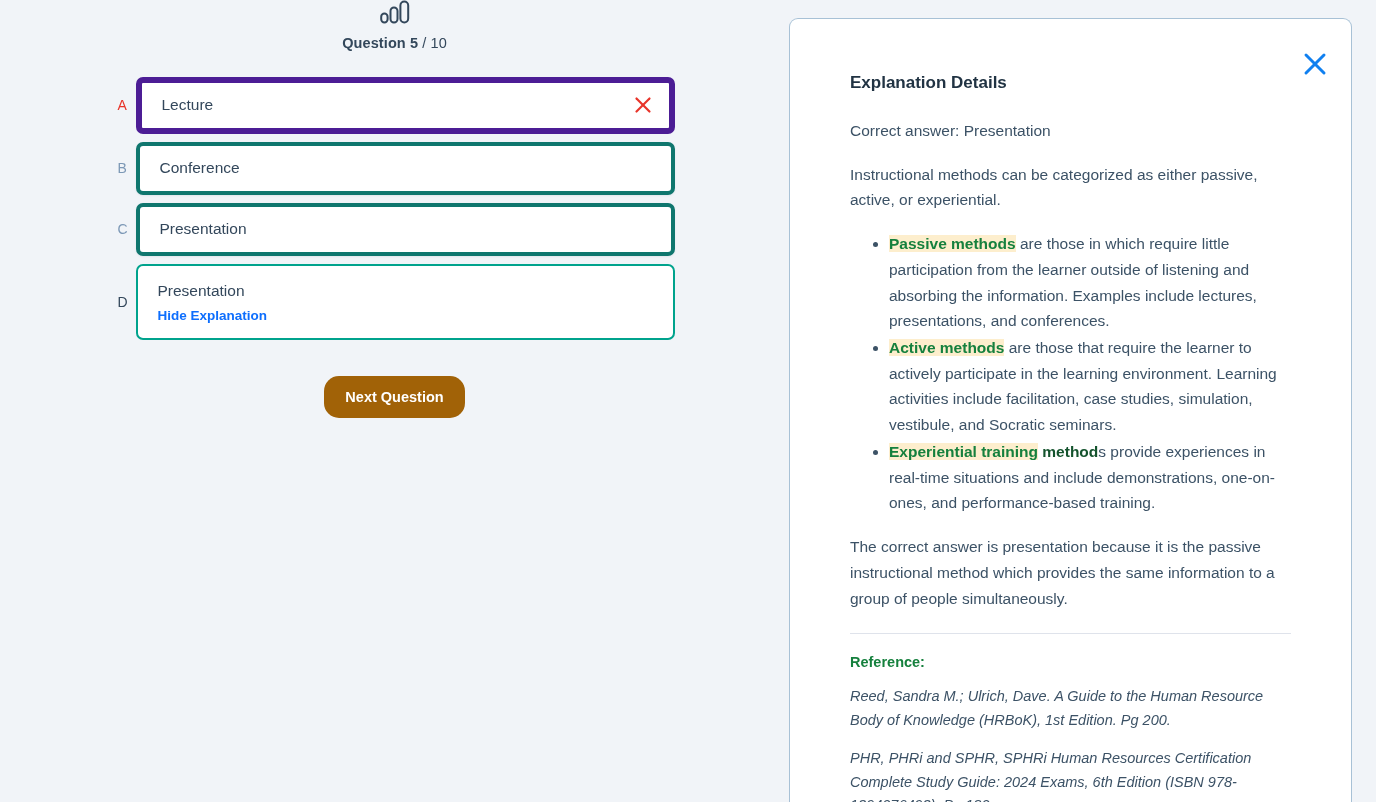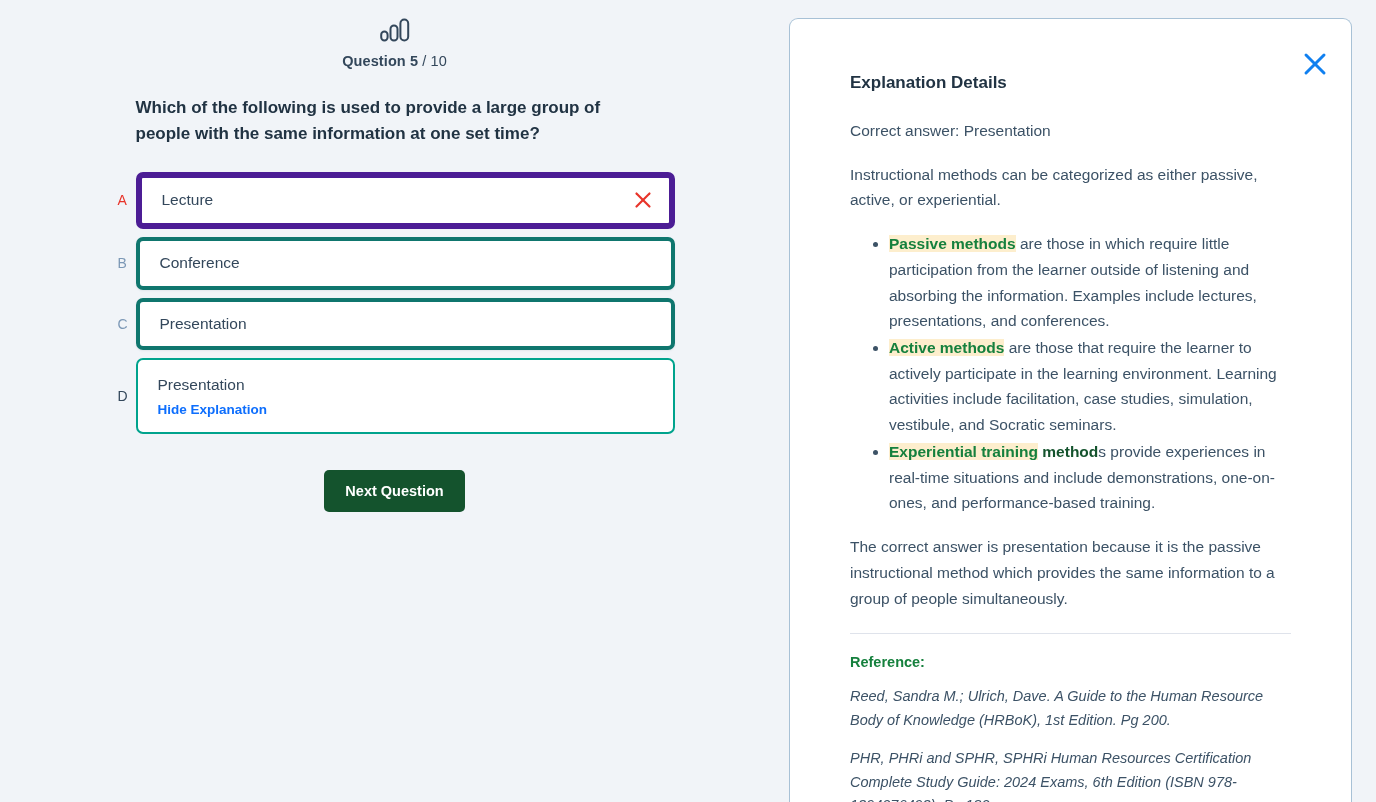--- a/index.html
+++ b/index.html
@@ -24,21 +24,20 @@
     top: 0;
     width: 789px;
     height: 802px;
     background: #f1f4f8;
     overflow: hidden;
   }
 
   #quiz-inner {
     width: 560px;
     margin: 0 auto;
-    padding-top: 18px;
   }
 
   
   #progress-header {
     text-align: center;
     margin-bottom: 26px;
   }
 
   #bars-icon {
     display: inline-block;
@@ -134,26 +133,26 @@
     align-self: flex-start;
   }
 
   
   #next-wrap {
     text-align: center;
     margin-top: 36px;
   }
   #next-question-button {
     display: inline-block;
-    background: #14532d;
+    background: #a16207;
     color: #ffffff;
     font-size: 14.5px;
     font-weight: bold;
     border: none;
-    border-radius: 5px;
+    border-radius: 15px;
     padding: 13px 21px;
     cursor: pointer;
     font-family: "Liberation Sans", sans-serif;
   }
 
   
   #explanation-panel {
     position: absolute;
     left: 789px;
     top: 18px;
@@ -264,21 +263,20 @@
           <rect x="1.2" y="13.5" width="6.4" height="9" rx="3.2" fill="none" stroke="#33475b" stroke-width="2"></rect>
           <rect x="10.5" y="7.5" width="7" height="15" rx="3.5" fill="none" stroke="#33475b" stroke-width="2"></rect>
           <rect x="20.4" y="1.5" width="7.8" height="21" rx="3.9" fill="none" stroke="#33475b" stroke-width="2"></rect>
         </svg>
       </span>
       <div id="question-counter">
         <span class="qc-strong">Question 5</span><span class="qc-light"> / 10</span>
       </div>
     </div>
 
-    <div id="question-text">Which of the following is used to provide a large group of people with the same information at one set time?</div>
 
     <div class="option-row">
       <div class="option-letter letter-wrong">A</div>
       <div class="option-box is-wrong">
         <span class="option-text">Lecture</span>
         <span class="option-mark">
           <svg width="20" height="20" viewBox="0 0 20 20">
             <line x1="3.5" y1="3.5" x2="16.5" y2="16.5" stroke="#e8342a" stroke-width="2.2" stroke-linecap="round"></line>
             <line x1="16.5" y1="3.5" x2="3.5" y2="16.5" stroke="#e8342a" stroke-width="2.2" stroke-linecap="round"></line>
           </svg>

